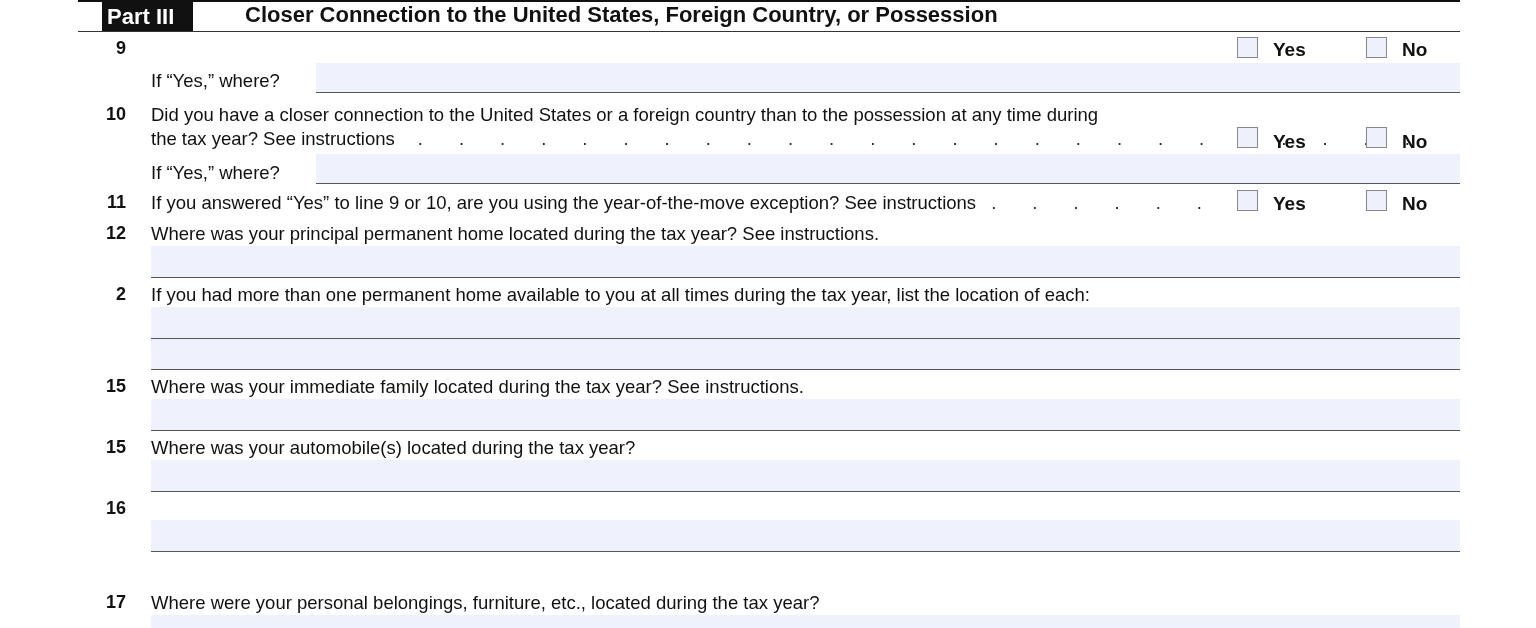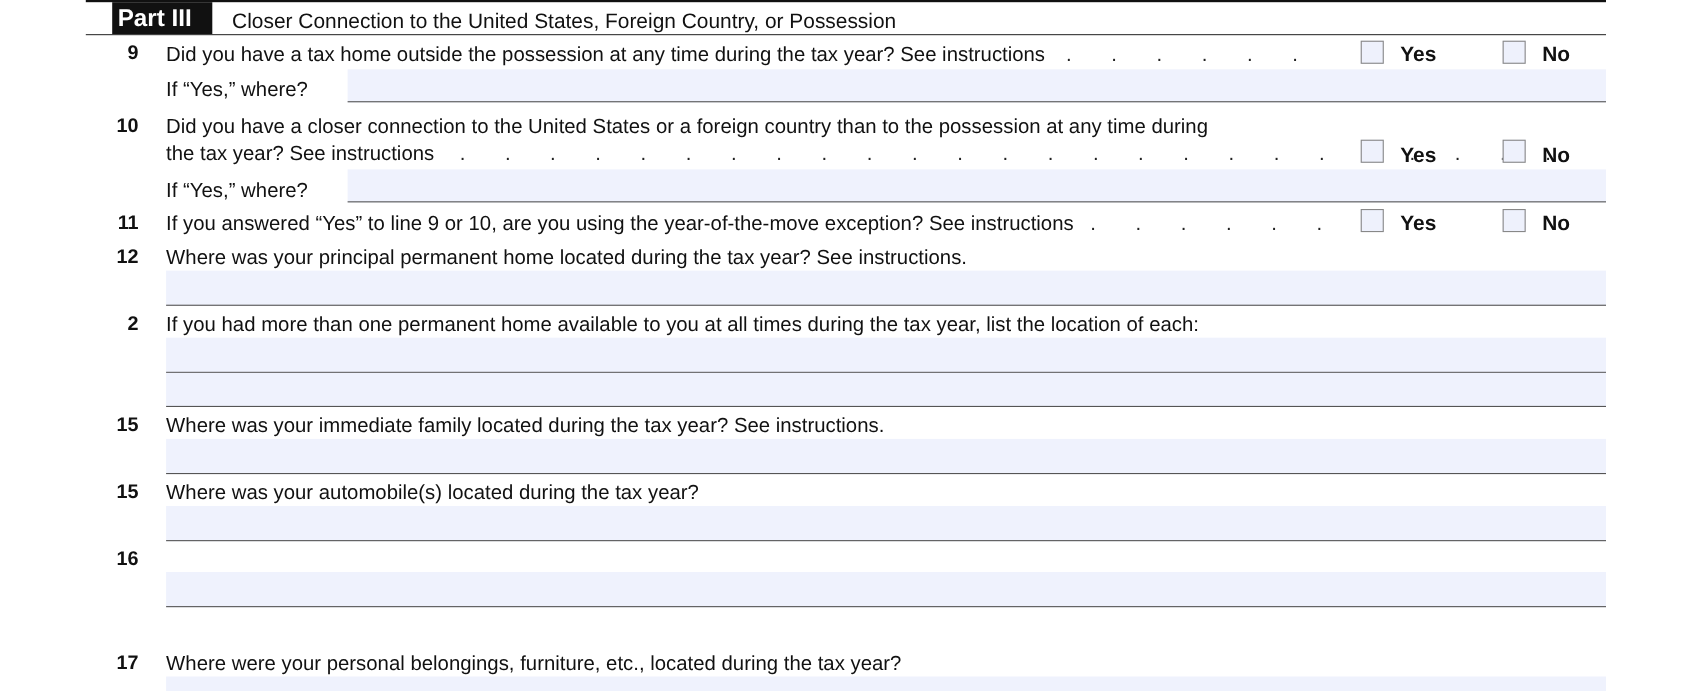--- a/index.html
+++ b/index.html
@@ -4,27 +4,27 @@
   <style>
     * { box-sizing: border-box; margin: 0; padding: 0; }
     html, body {
       width: 1536px; height: 628px; background: #ffffff; overflow: hidden;
       font-family: "Liberation Sans", sans-serif; color: #111;
     }
     .form { position: absolute; left: 78px; top: 0; width: 1382px; height: 628px; }
     .part-header {
       position: absolute; left: 0; top: 0; width: 1382px; height: 32px;
       border-top: 2px solid #111; border-bottom: 1.5px solid #333;
-      display: flex; align-items: flex-end; padding-left: 24px;
+      display: flex; align-items: flex-start; padding-left: 24px;
     }
     .part-label {
       background: #111; color: #fff; font-weight: bold; font-size: 22px;
       height: 29px; line-height: 29px; padding: 0 6px 0 5px; width: 91px;
     }
-    .part-title { font-weight: normal; font-size: 19px; margin-left: 18px; }
+    .part-title { font-weight: bold; font-size: 22px; margin-left: 52px; }
     .row { position: absolute; left: 0; width: 1382px; font-size: 18.5px; }
     .line-num { position: absolute; left: 0; width: 48px; text-align: right; font-weight: bold; font-size: 18px; }
     .q-text { position: absolute; left: 73px; white-space: nowrap; }
     .dots { letter-spacing: 0; color: #222; }
     .field {
       position: absolute; background: #eff2fd;
       border-bottom: 1.5px solid #555;
     }
     .cb {
       position: absolute; width: 21px; height: 21px;
@@ -37,24 +37,20 @@
 
 <div class="form">
 
   <div class="part-header">
     <div class="part-label">Part III</div>
     <div class="part-title">Closer Connection to the United States, Foreign Country, or Possession</div>
   </div>
 
   <div class="row" style="top:38px;height:24px;">
     <span class="line-num">9</span>
-    <span class="q-text">
-      <span>Did you have a tax home outside the possession at any time during the tax year? See instructions</span>
-      <span class="dots" style="margin-left:14px;white-space:pre;">.       .       .       .       .       .</span>
-    </span>
     <div class="cb" style="left:1159px;top:-1px;"></div>
     <span class="cb-label" style="left:1195px;top:1px;">Yes</span>
     <div class="cb" style="left:1288px;top:-1px;"></div>
     <span class="cb-label" style="left:1324px;top:1px;">No</span>
   </div>
   <div class="row" style="top:66px;height:28px;">
     <span class="q-text" style="top:4px;">If “Yes,” where?</span>
     <div class="field" style="left:238px;top:-3px;width:1144px;height:30px;"></div>
   </div>
 

